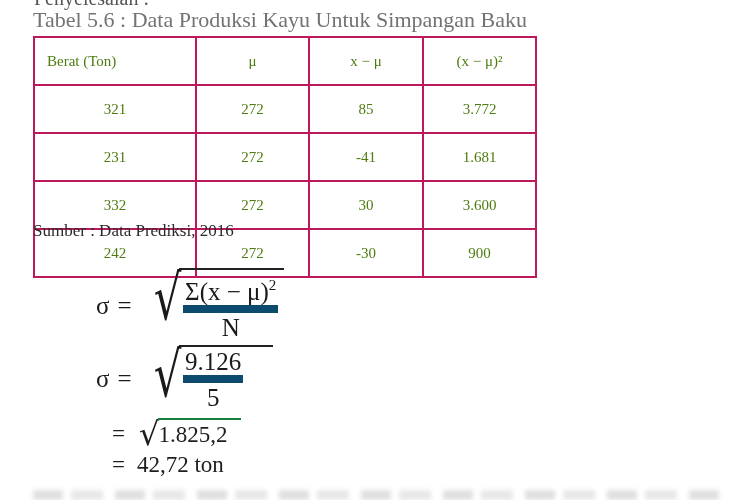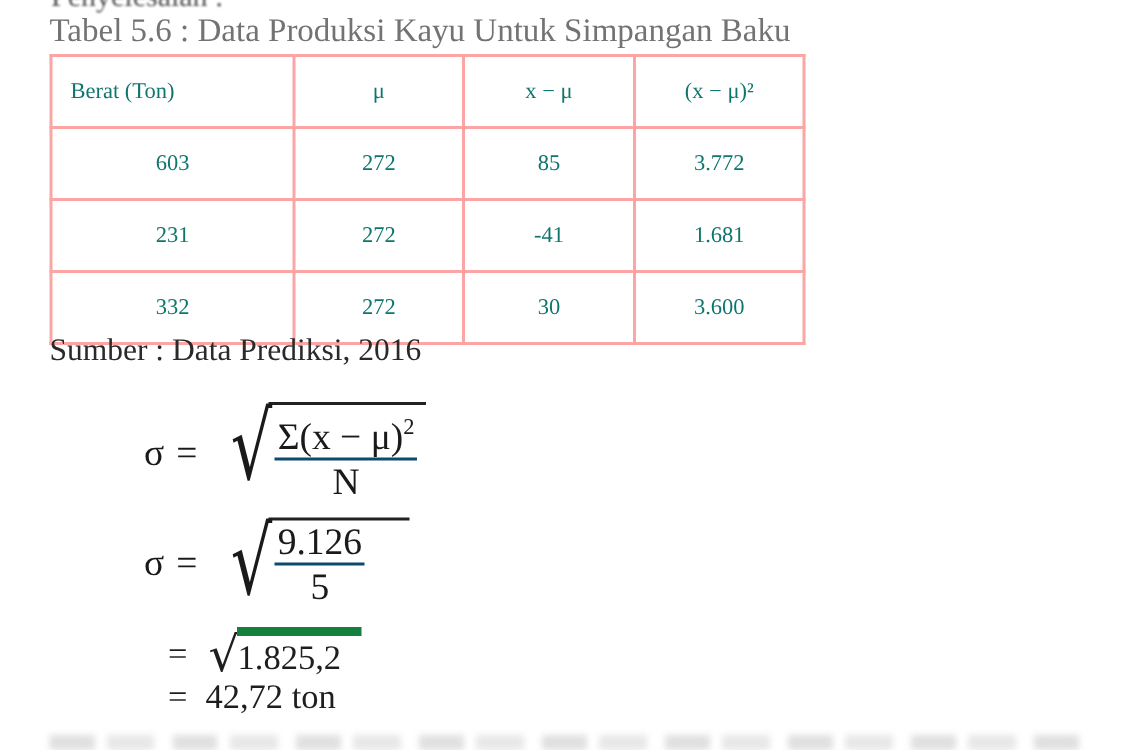--- a/index.html
+++ b/index.html
@@ -33,41 +33,41 @@
       color: #737373;
     }
     table.data {
       position: absolute;
       left: 33px;
       top: 36px;
       border-collapse: collapse;
       font-size: 15px;
     }
     table.data td, table.data th {
-      border: 2px solid #fca5a5;
+      border: 2px solid #be185d;
       height: 22px;
       padding: 12px;
       text-align: center;
       font-weight: normal;
       line-height: 22px;
-      color: #0f766e;
+      color: #4d7c0f;
     }
     table.data th.left {
       text-align: left;
       padding-left: 12px;
     }
     col.c1 { width: 162px; }
     col.c2 { width: 113px; }
     col.c3 { width: 114px; }
     col.c4 { width: 113px; }
     .source {
       position: absolute;
       left: 33px;
       top: 221px;
-      font-size: 21px;
+      font-size: 17px;
       color: #2a2a2a;
     }
     .formula {
       position: absolute;
       font-size: 25px;
       color: #1a1a1a;
       display: flex;
       align-items: center;
     }
     .sigma { margin-right: 8px; }
@@ -90,21 +90,21 @@
       padding: 2px 6px 0 4px;
       display: inline-flex;
       align-items: center;
     }
     .frac {
       display: inline-flex;
       flex-direction: column;
       align-items: center;
     }
     .frac .num {
-      border-bottom: 2px solid #0c4a6e;
+      border-bottom: 8px solid #0c4a6e;
       padding: 0 2px;
       line-height: 26px;
     }
     .frac .den {
       line-height: 30px;
     }
     sup { font-size: 15px; vertical-align: 10px; }
     .f1 { left: 96px; top: 268px; }
     .f2 { left: 96px; top: 345px; }
     .line3 {
@@ -116,21 +116,21 @@
       align-items: center;
     }
     .line3 .eq2 { margin-right: 14px; }
     .sm-radical {
       font-size: 32px;
       line-height: 30px;
       font-family: "DejaVu Serif", serif;
       margin-right: -1px;
     }
     .sm-radicand {
-      border-top: 6px solid #15803d;
+      border-top: 2px solid #15803d;
       padding: 1px 14px 0 0;
       line-height: 28px;
       text-align: center;
     }
     .line4 {
       position: absolute;
       left: 112px;
       top: 452px;
       font-size: 23px;
       display: flex;
@@ -165,36 +165,42 @@
   <thead>
     <tr>
       <th class="left">Berat (Ton)</th>
       <th>μ</th>
       <th>x − μ</th>
       <th>(x − μ)²</th>
     </tr>
   </thead>
   <tbody>
     <tr>
-      <td>603</td>
+      <td>321</td>
       <td>272</td>
       <td>85</td>
       <td>3.772</td>
     </tr>
     <tr>
       <td>231</td>
       <td>272</td>
       <td>-41</td>
       <td>1.681</td>
     </tr>
     <tr>
       <td>332</td>
       <td>272</td>
       <td>30</td>
       <td>3.600</td>
+    </tr>
+    <tr>
+      <td>242</td>
+      <td>272</td>
+      <td>-30</td>
+      <td>900</td>
     </tr>
   </tbody>
 </table>
 
 <div class="source">Sumber : Data Prediksi, 2016</div>
 
 <div class="formula f1">
   <span class="sigma">σ</span>
   <span class="eq">=</span>
   <span class="sqrt">

